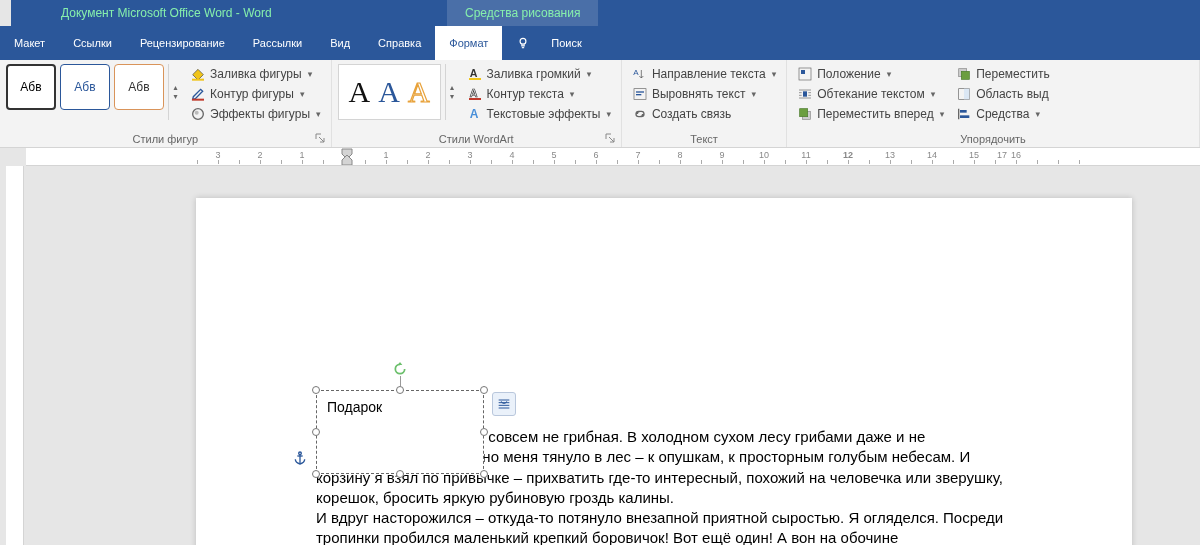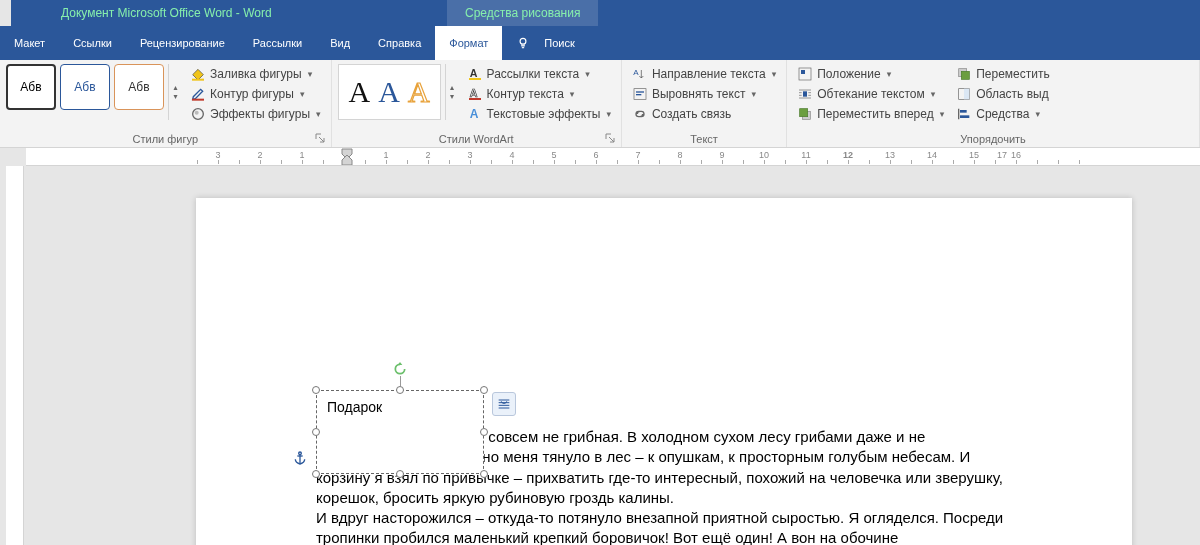--- a/index.html
+++ b/index.html
@@ -4,21 +4,21 @@
 <style>
 * { margin: 0; padding: 0; box-sizing: border-box; font-family: "Segoe UI", Arial, sans-serif; }
 body { background: #e6e6e6; overflow: hidden; width: 1200px; height: 545px; }
 
 .titlebar { background: #2b579a; height: 26px; color: #86efac; font-size: 12px; display: flex; align-items: center; padding-left: 50px; margin-left: 11px; }
 .titlebar .contextual { position: absolute; left: 447px; top: 0; height: 26px; background: #4a6fa8; padding: 0 18px; display: flex; align-items: center; font-size: 12px; }
 
 .tabs { background: #2b579a; height: 34px; color: #fff; display: flex; align-items: stretch; font-size: 11px; }
 .tabs .tab { padding: 0 14px; display: flex; align-items: center; cursor: pointer; }
 .tabs .tab.active { background: #fff; color: #2b579a; }
-.tabs .search { display: flex; align-items: center; padding: 0 14px; gap: 14px; }
+.tabs .search { display: flex; align-items: center; padding: 0 14px; gap: 21px; }
 .tabs .search svg { width: 14px; height: 14px; }
 
 .ribbon { background: #f3f3f3; height: 88px; border-bottom: 1px solid #d4d4d4; display: flex; }
 .group { border-right: 1px solid #e1e1e1; padding: 4px 6px 2px 6px; display: flex; flex-direction: column; justify-content: space-between; }
 .group-body { display: flex; align-items: flex-start; gap: 4px; flex: 1; }
 .group-label { text-align: center; font-size: 11px; color: #666; padding-top: 2px; position: relative; }
 .group-label .launcher { position: absolute; right: 0; bottom: 2px; width: 10px; height: 10px; }
 
 .shape-style { width: 50px; height: 46px; border: 1px solid #c8c8c8; border-radius: 4px; display: flex; align-items: center; justify-content: center; font-size: 12px; background: #fff; cursor: pointer; }
 .shape-style.b1 { border: 2px solid #333; }
@@ -173,21 +173,21 @@
         <span class="wa wa2">A</span>
         <span class="wa wa3">A</span>
       </div>
       <div class="wordart-gallery-more">▴<br>▾</div>
       <div class="stack">
         <div class="small-btn">
           <svg viewBox="0 0 24 24">
               <text x="4" y="16" font-size="16" font-weight="bold" fill="#333">A</text>
               <rect x="3" y="18" width="18" height="3" fill="#f0c419"></rect>
             </svg>
-          <span>Рассылки текста</span>
+          <span>Заливка громкий</span>
             <span class="caret">▾</span>
         </div>
         <div class="small-btn">
           <svg viewBox="0 0 24 24">
               <text x="4" y="16" font-size="16" font-weight="bold" fill="none" stroke="#333">A</text>
               <rect x="3" y="18" width="18" height="3" fill="#c0392b"></rect>
             </svg>
           <span>Контур текста</span>
             <span class="caret">▾</span>
         </div>

